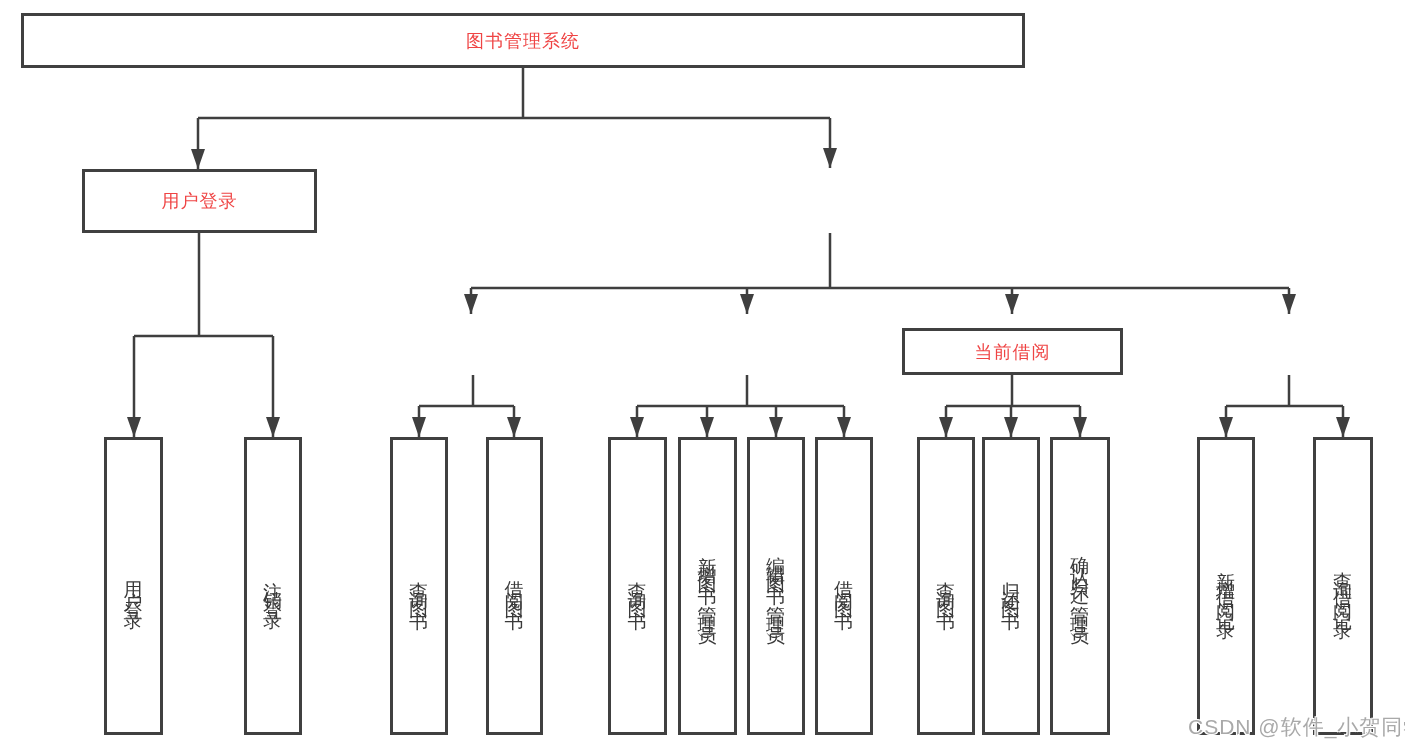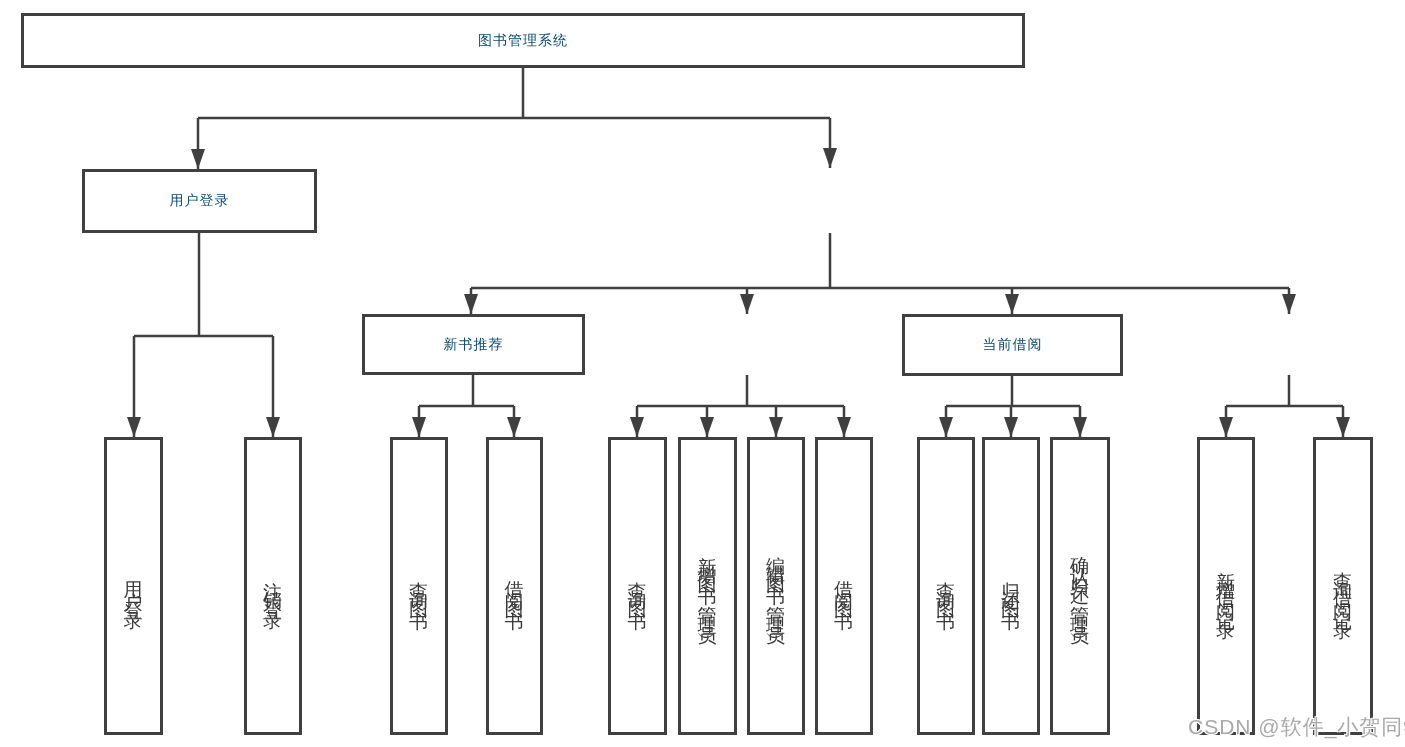--- a/index.html
+++ b/index.html
@@ -25,22 +25,22 @@
     position: absolute;
     box-sizing: border-box;
     border: 3px solid #404040;
     background: #ffffff;
     display: flex;
     align-items: center;
     justify-content: center;
     z-index: 2;
   }
   .hbox span {
-    font-size: 14px;
-    color: #0c4a6e;
+    font-size: 18px;
+    color: #ef4444;
     letter-spacing: 1px;
     white-space: nowrap;
   }
   .vbox {
     position: absolute;
     top: 437px;
     height: 298px;
     box-sizing: border-box;
     border: 3px solid #404040;
     background: #ffffff;
@@ -125,24 +125,21 @@
   </svg>
 
   <div class="hbox" style="left:21px;top:13px;width:1004px;height:55px">
     <span>图书管理系统</span>
   </div>
 
   <div class="hbox" style="left:82px;top:169px;width:235px;height:64px">
     <span>用户登录</span>
   </div>
 
-  <div class="hbox" style="left:362px;top:314px;width:223px;height:61px">
-    <span>新书推荐</span>
-  </div>
-  <div class="hbox" style="left:902px;top:314px;width:221px;height:62px">
+  <div class="hbox" style="left:902px;top:328px;width:221px;height:47px">
     <span>当前借阅</span>
   </div>
 
   <div class="vbox" style="left:104px;width:59px">
     <span class="vtext">用户登录</span>
   </div>
   <div class="vbox" style="left:244px;width:58px">
     <span class="vtext">注销登录</span>
   </div>
 

